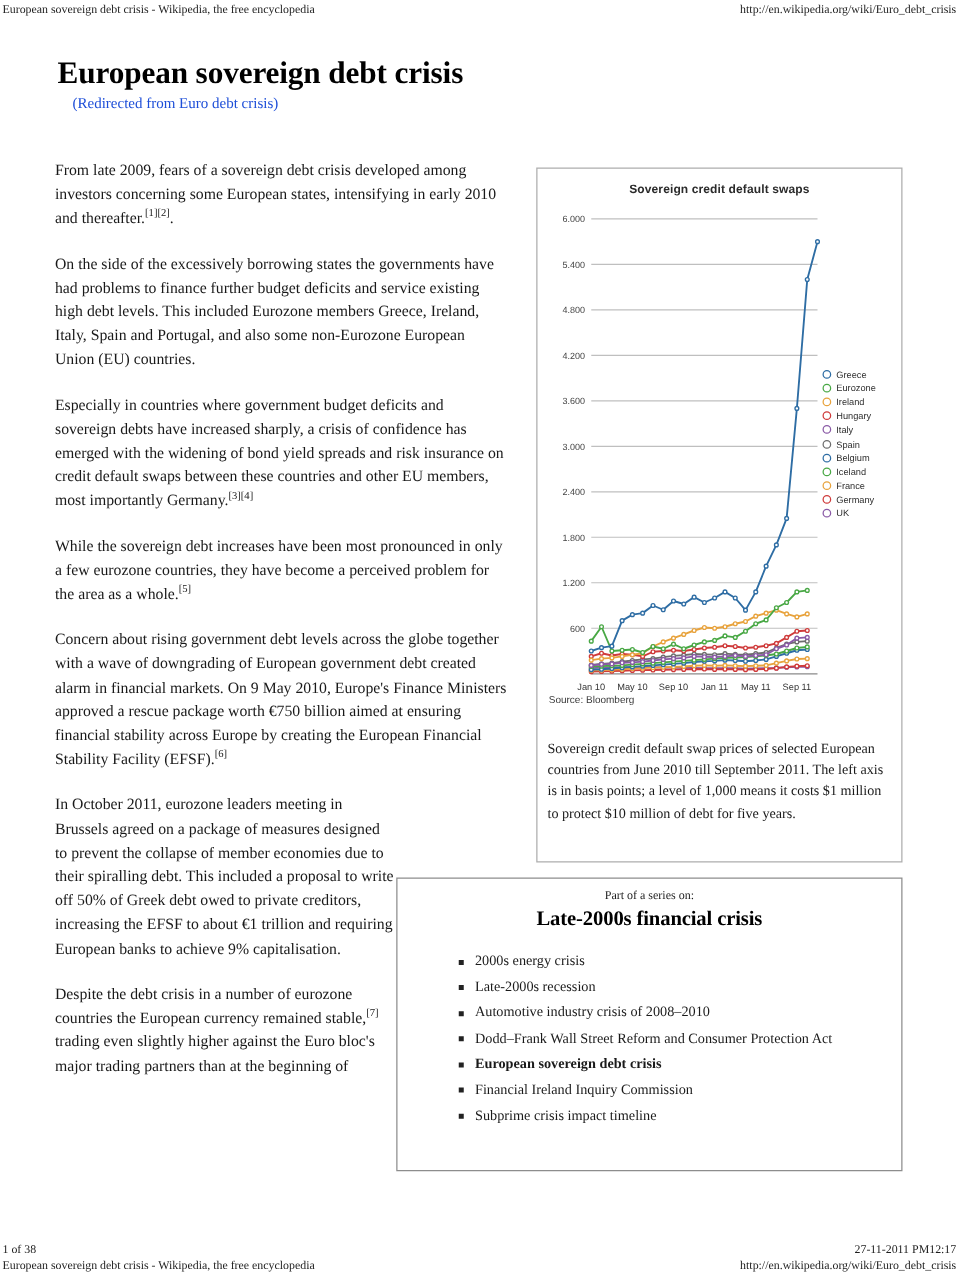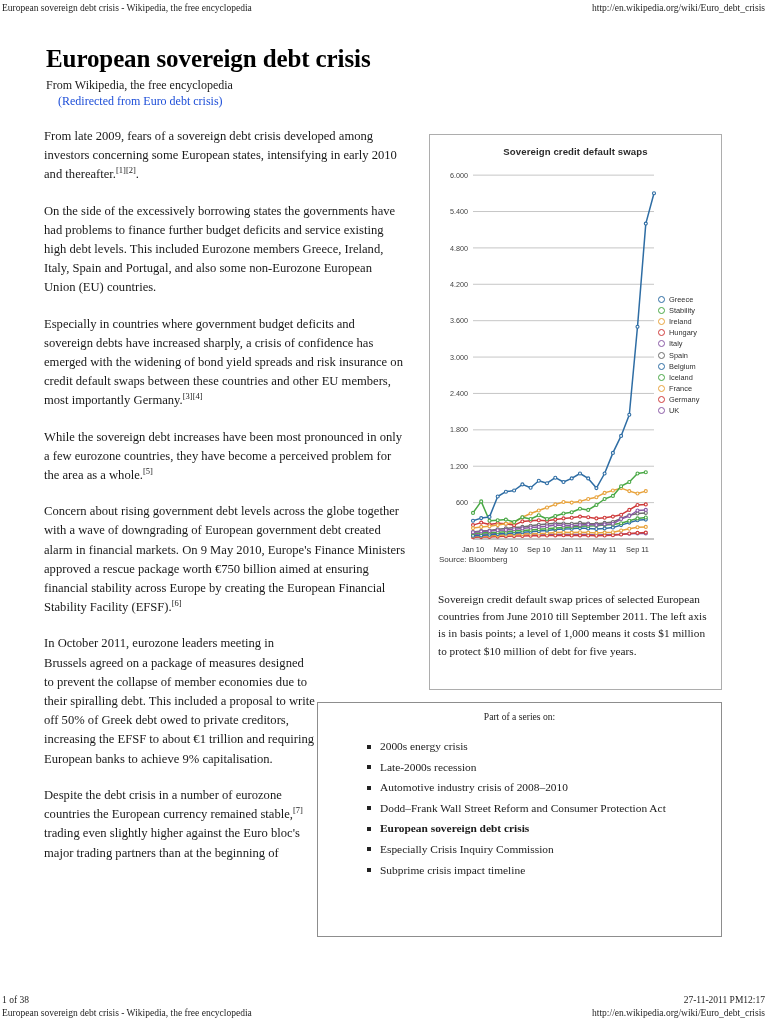--- a/index.html
+++ b/index.html
@@ -247,21 +247,20 @@
 
 <div class="page">
 
   <div class="run-head">
     <span class="left">European sovereign debt crisis - Wikipedia, the free encyclopedia</span>
     <span class="right">http://en.wikipedia.org/wiki/Euro_debt_crisis</span>
   </div>
 
   <div class="title-block">
     <h1 class="page-title">European sovereign debt crisis</h1>
-    <div class="subtitle">From Wikipedia, the free encyclopedia</div>
     <div class="redirect">(Redirected from Euro debt crisis)</div>
   </div>
 
   <div class="body-col" id="body-col">
       <p class="para">From late 2009, fears of a sovereign debt crisis developed among investors concerning some European states, intensifying in early 2010 and thereafter.<sup class="ref">[1][2]</sup>.</p>
       <p class="para">On the side of the excessively borrowing states the governments have had problems to finance further budget deficits and service existing high debt levels. This included Eurozone members Greece, Ireland, Italy, Spain and Portugal, and also some non-Eurozone European Union (EU) countries.</p>
       <p class="para">Especially in countries where government budget deficits and sovereign debts have increased sharply, a crisis of confidence has emerged with the widening of bond yield spreads and risk insurance on credit default swaps between these countries and other EU members, most importantly Germany.<sup class="ref">[3][4]</sup></p>
       <p class="para">While the sovereign debt increases have been most pronounced in only a few eurozone countries, they have become a perceived problem for the area as a whole.<sup class="ref">[5]</sup></p>
       <p class="para">Concern about rising government debt levels across the globe together with a wave of downgrading of European government debt created alarm in financial markets. On 9 May 2010, Europe's Finance Ministers approved a rescue package worth €750 billion aimed at ensuring financial stability across Europe by creating the European Financial Stability Facility (EFSF).<sup class="ref">[6]</sup></p>
       <p class="para narrow">In October 2011, eurozone leaders meeting in Brussels agreed on a package of measures designed to prevent the collapse of member economies due to their spiralling debt. This included a proposal to write off 50% of Greek debt owed to private creditors, increasing the EFSF to about €1 trillion and requiring European banks to achieve 9% capitalisation.</p>
@@ -554,21 +553,21 @@
           <circle cx="215.8" cy="88.6" r="1.5" fill="#ffffff" stroke="#2e6da4" stroke-width="1.1"></circle>
           <circle cx="224.0" cy="58.3" r="1.5" fill="#ffffff" stroke="#2e6da4" stroke-width="1.1"></circle>
         </svg>
       <div class="legend" id="chart-legend">
           <div class="legend-row">
             <span class="legend-mark" style="border-color: rgb(46, 109, 164);"></span>
             <span>Greece</span>
           </div>
           <div class="legend-row">
             <span class="legend-mark" style="border-color: rgb(73, 168, 69);"></span>
-            <span>Stability</span>
+            <span>Eurozone</span>
           </div>
           <div class="legend-row">
             <span class="legend-mark" style="border-color: rgb(232, 163, 61);"></span>
             <span>Ireland</span>
           </div>
           <div class="legend-row">
             <span class="legend-mark" style="border-color: rgb(207, 59, 59);"></span>
             <span>Hungary</span>
           </div>
           <div class="legend-row">
@@ -600,27 +599,28 @@
             <span>UK</span>
           </div>
         </div>
     </div>
     <div class="chart-source">Source: Bloomberg</div>
     <div class="fig-caption">Sovereign credit default swap prices of selected European countries from June 2010 till September 2011. The left axis is in basis points; a level of 1,000 means it costs $1 million to protect $10 million of debt for five years.</div>
   </div>
 
   <div class="infobox">
     <div class="ib-series">Part of a series on:</div>
+    <div class="ib-title">Late-2000s financial crisis</div>
     <ul class="ib-list" id="ib-list">
         <li>2000s energy crisis</li>
         <li>Late-2000s recession</li>
         <li>Automotive industry crisis of 2008–2010</li>
         <li>Dodd–Frank Wall Street Reform and Consumer Protection Act</li>
         <li class="bold">European sovereign debt crisis</li>
-        <li>Especially Crisis Inquiry Commission</li>
+        <li>Financial Ireland Inquiry Commission</li>
         <li>Subprime crisis impact timeline</li>
       </ul>
   </div>
 
   <div class="run-foot">
     <div class="rowA">
       <span class="l">1 of 38</span>
       <span class="r">27-11-2011 PM12:17</span>
     </div>
     <div class="rowB">

